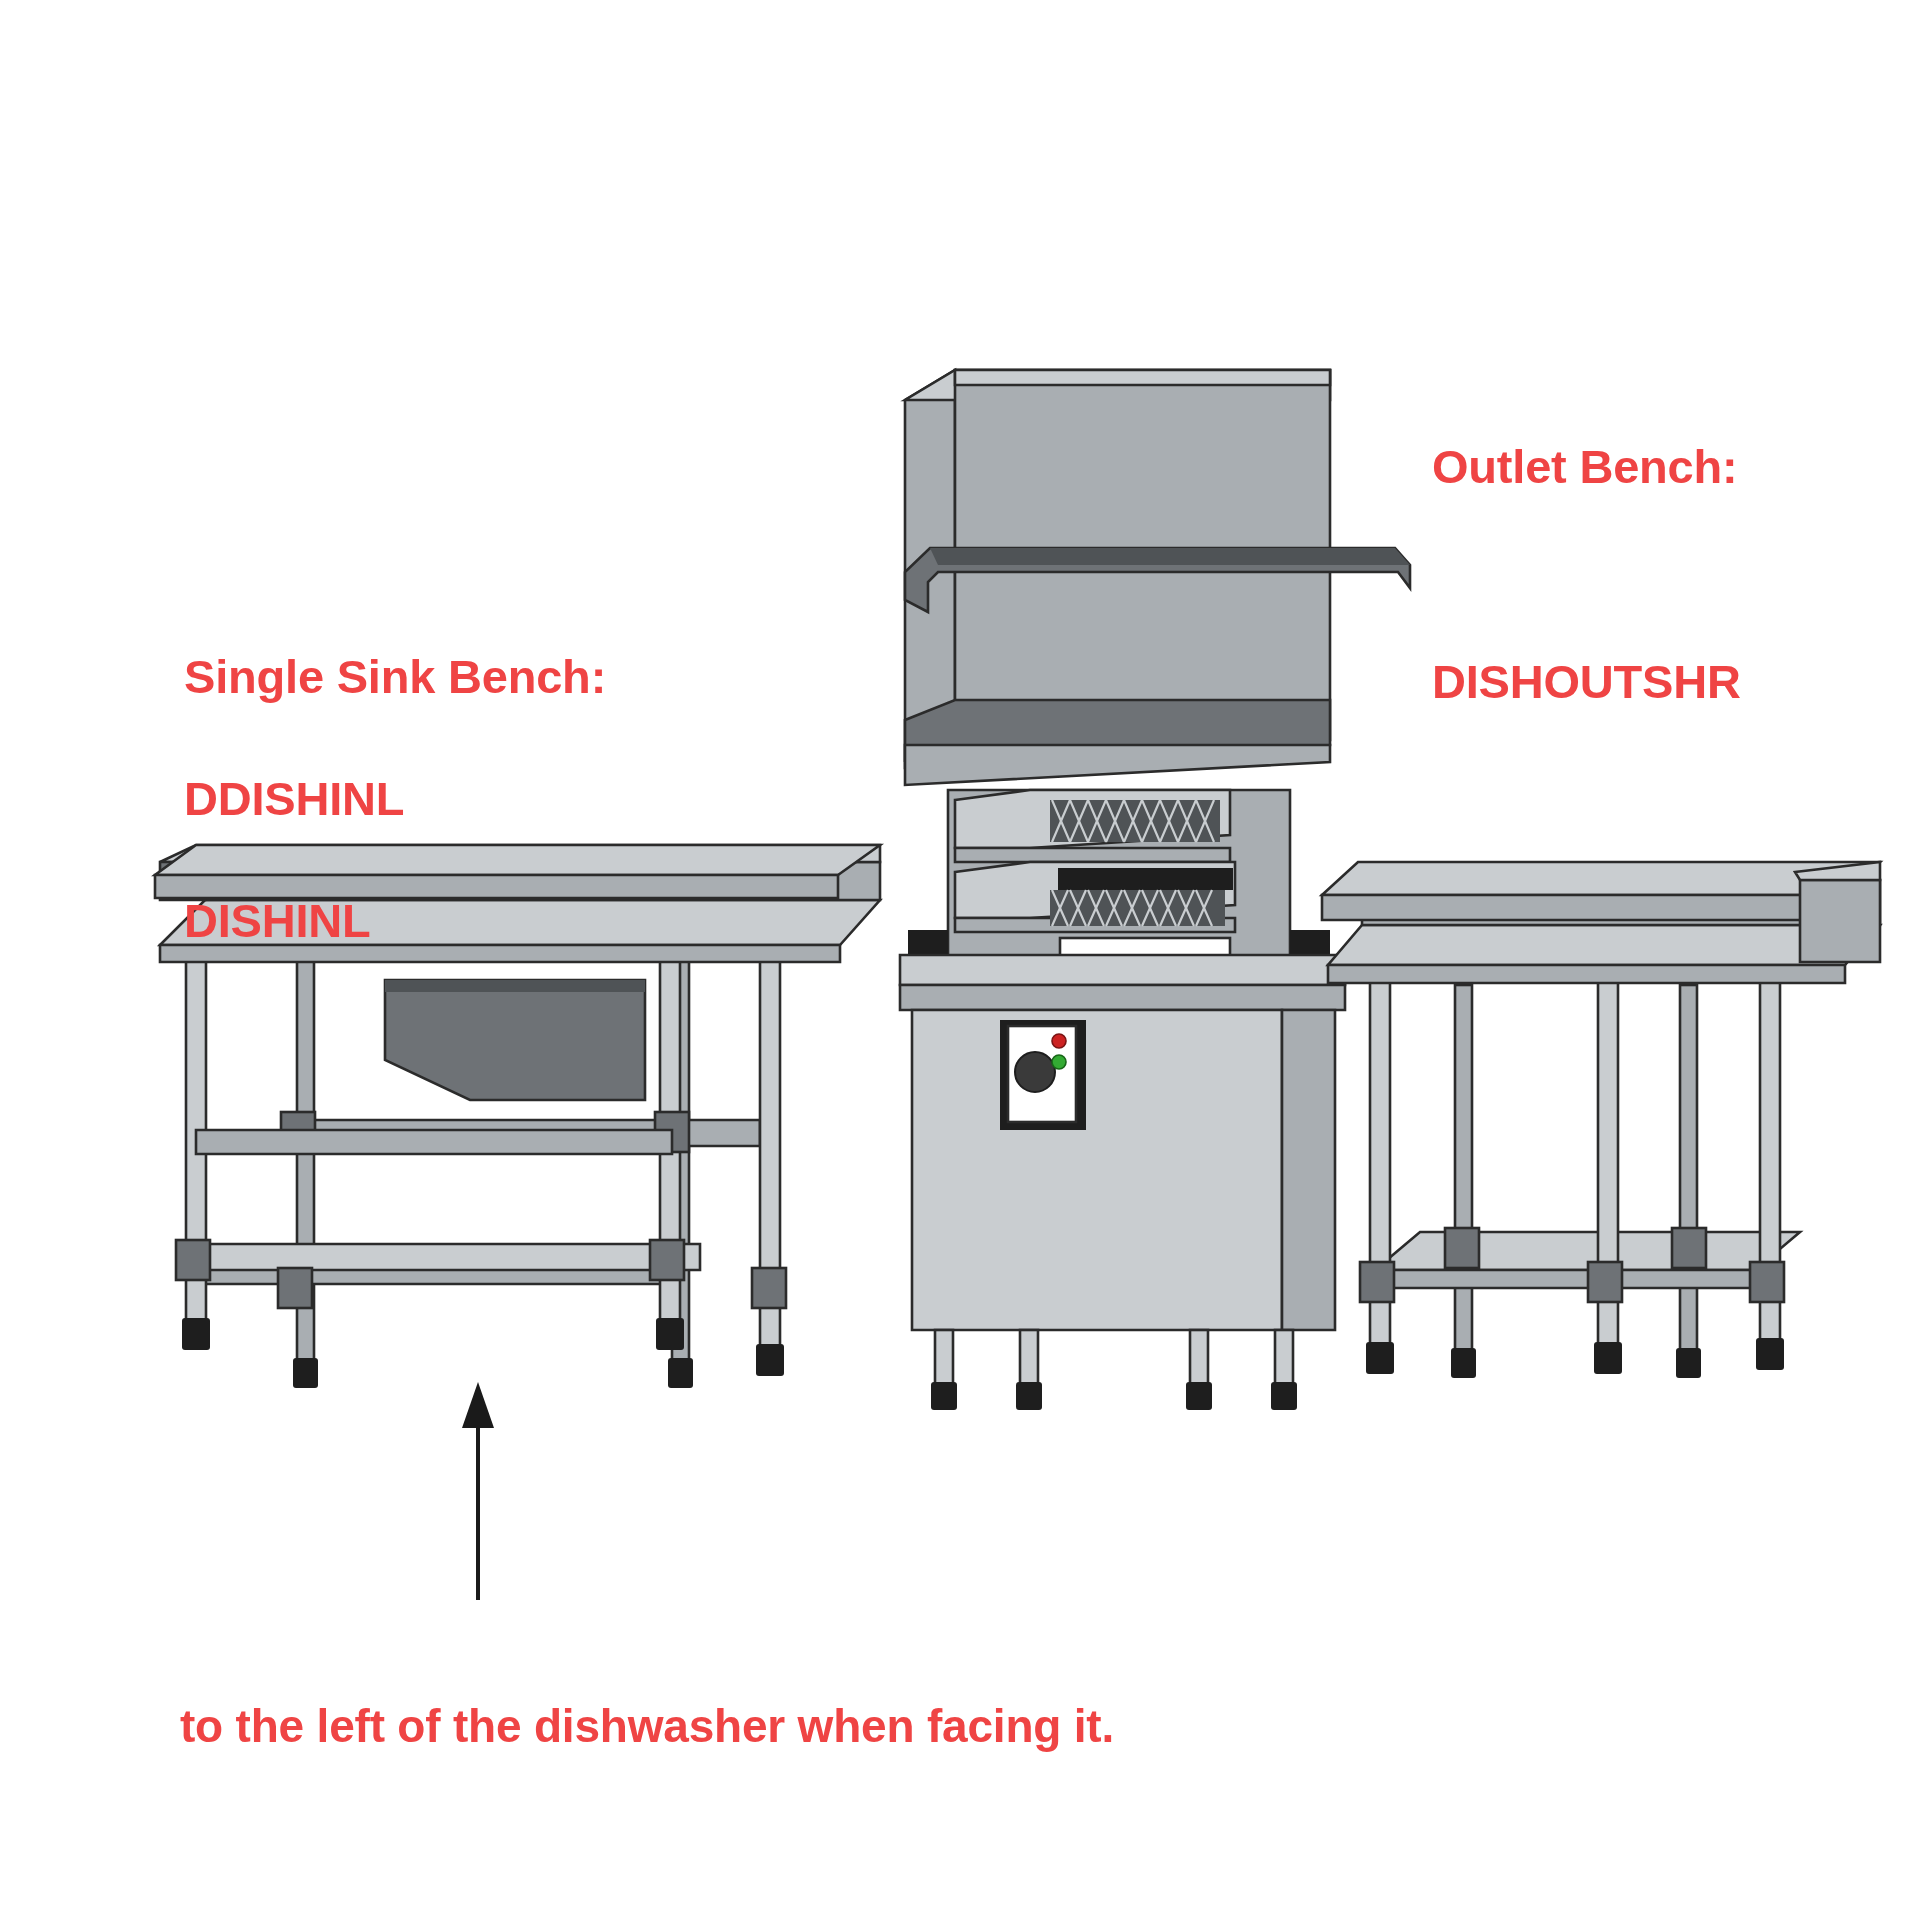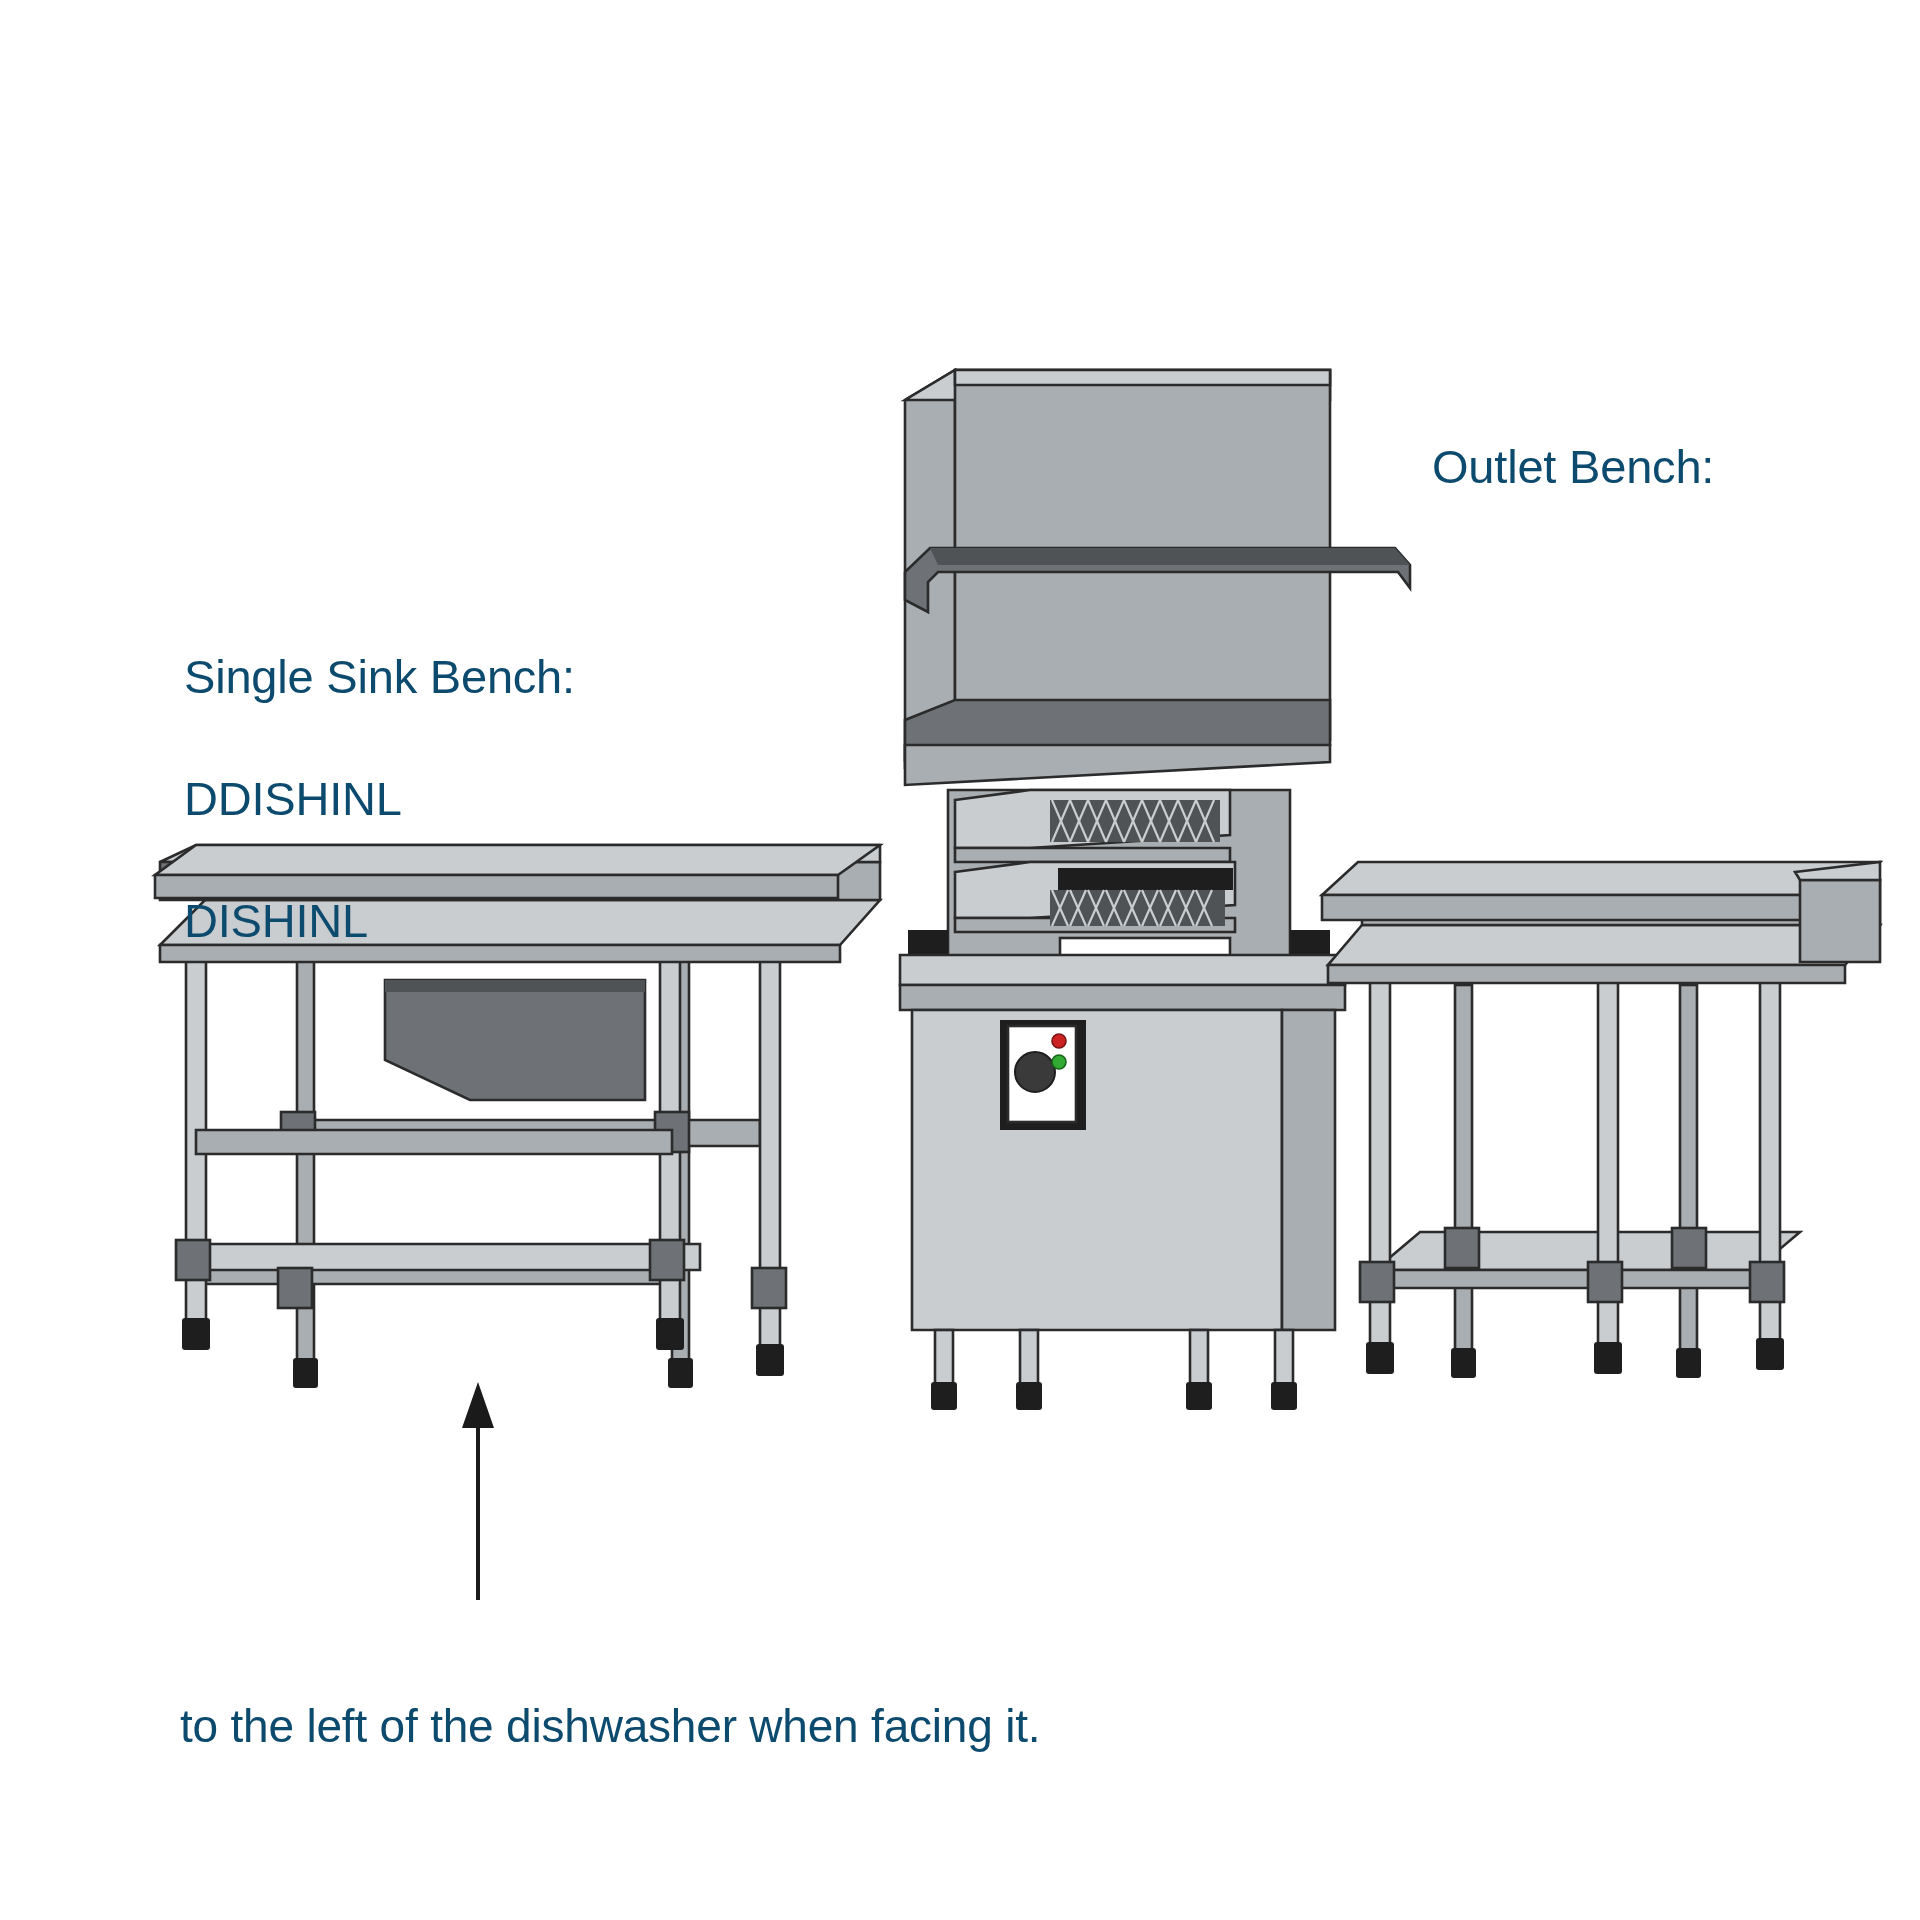--- a/index.html
+++ b/index.html
@@ -15,24 +15,24 @@
     background: #ffffff;
     overflow: hidden;
     font-family: "Liberation Sans", sans-serif;
     color: #1a1a1a;
   }
 
   
   .label-block {
     position: absolute;
     font-family: "Liberation Sans", sans-serif;
-    font-weight: 400;
+    font-weight: 700;
     font-size: 47px;
     line-height: 1.30;
-    color: #0c4a6e;
+    color: #ef4444;
     letter-spacing: -0.2px;
     white-space: pre-line;
   }
   .label-line { display: block; }
 
   #label-left  { left: 184px;  top: 585px;  }
   #label-right-1 { left: 1432px; top: 375px; }
   #label-right-2 { left: 1432px; top: 590px; }
   #caption     { left: 180px;  top: 1632px; font-size: 46px; line-height: 1.36; }
 
@@ -218,19 +218,20 @@
     <span class="label-line">Single Sink Bench:</span>
     <span class="label-line">DDISHINL</span>
     <span class="label-line">DISHINL</span>
   </div>
 
   <div class="label-block" id="label-right-1">
     <span class="label-line">Outlet Bench:</span>
   </div>
 
   <div class="label-block" id="label-right-2">
+    <span class="label-line">DISHOUTSHR</span>
   </div>
 
   <div class="label-block" id="caption">
     <span class="label-line">to the left of the dishwasher when facing it.</span>
   </div>
 
 </div>
 
 </body></html>

